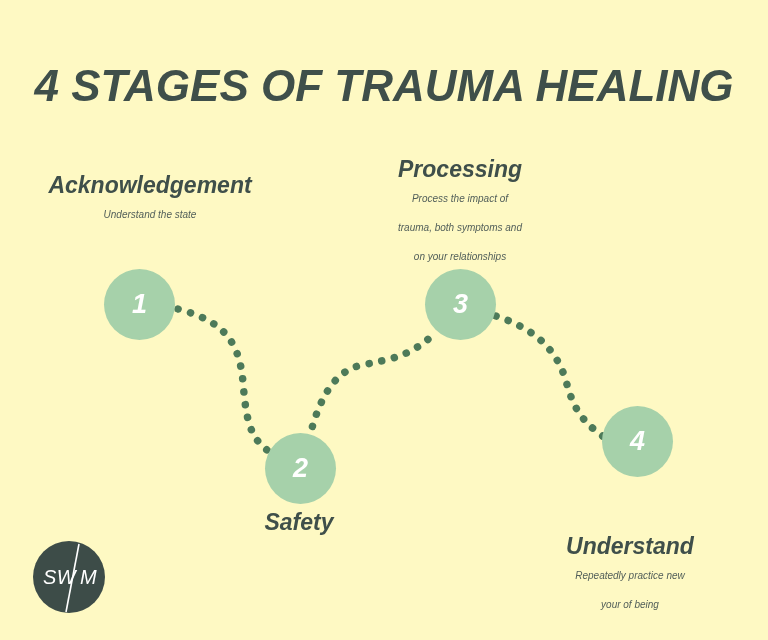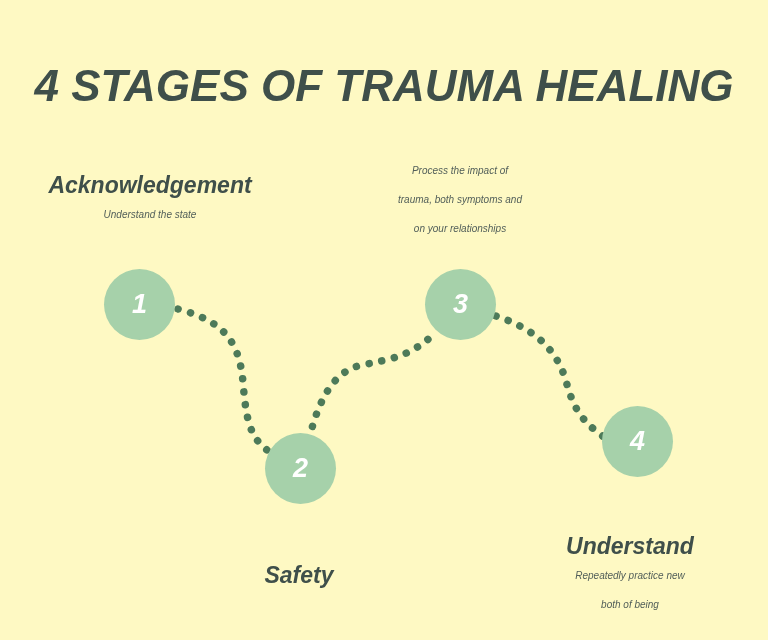--- a/index.html
+++ b/index.html
@@ -55,21 +55,21 @@
     line-height: 1.2;
   }
   .stage-desc {
     font-size: 10px;
     line-height: 29px;
     color: #515e59;
     white-space: pre-line;
   }
   .label-acknowledgement { left: 30px;  width: 240px; top: 172px; }
   .label-processing      { left: 345px; width: 230px; top: 156px; }
-  .label-safety          { left: 169px; width: 260px; top: 562px; }
+  .label-safety          { left: 169px; width: 260px; top: 509px; }
   .label-integrate       { left: 515px; width: 230px; top: 533px; }
 
   .stage-circle {
     position: absolute;
     width: 71px;
     height: 71px;
     border-radius: 50%;
     background: #a6d1aa;
     display: flex;
     align-items: center;
@@ -112,42 +112,51 @@
     <path class="dotted" d="M 309 439 C 318 403, 332 371, 362 365 C 392 359, 410 356, 433 335"></path>
     <path class="dotted" d="M 496 316 C 532 328, 556 347, 566 381 C 573 407, 581 421, 604 437"></path>
   </svg>
 
   <div class="stage-label label-acknowledgement">
     <div class="stage-name">Acknowledgement</div>
     <div class="stage-desc">Understand the state</div>
   </div>
 
   <div class="stage-label label-processing">
+    <div class="stage-name">Processing</div>
     <div class="stage-desc">Process the impact of
 trauma, both symptoms and
 on your relationships</div>
   </div>
 
   <div class="stage-label label-safety">
     <div class="stage-name">Safety</div>
   </div>
 
   <div class="stage-label label-integrate">
     <div class="stage-name">Understand</div>
     <div class="stage-desc">Repeatedly practice new
-both of being</div>
+your of being</div>
   </div>
 
   <div class="stage-circle circle-1">
     <span>1</span>
   </div>
   <div class="stage-circle circle-2">
     <span>2</span>
   </div>
   <div class="stage-circle circle-3">
     <span>3</span>
   </div>
   <div class="stage-circle circle-4">
     <span>4</span>
   </div>
 
+  <div class="logo">
+    <svg viewBox="0 0 72 72" width="72" height="72">
+      <circle cx="36" cy="36" r="36" fill="#3d4c48"></circle>
+      <line x1="46" y1="3" x2="33" y2="71" stroke="#ffffff" stroke-width="1.6"></line>
+      <text x="10" y="43">SW</text>
+      <text x="47" y="43">M</text>
+    </svg>
+  </div>
 
 </div>
 
 </body></html>

